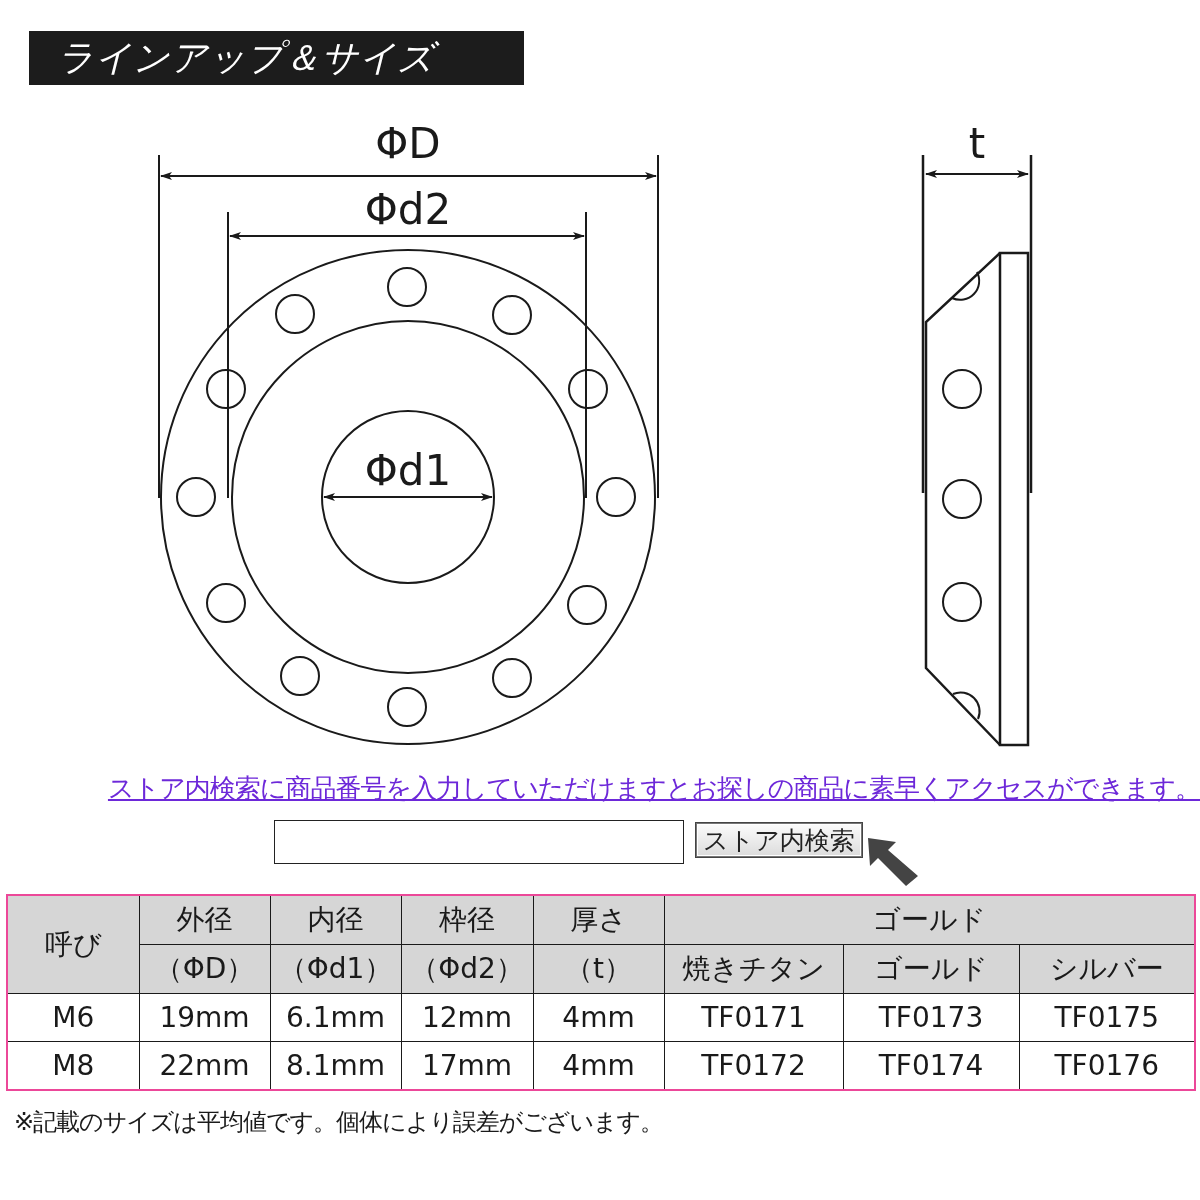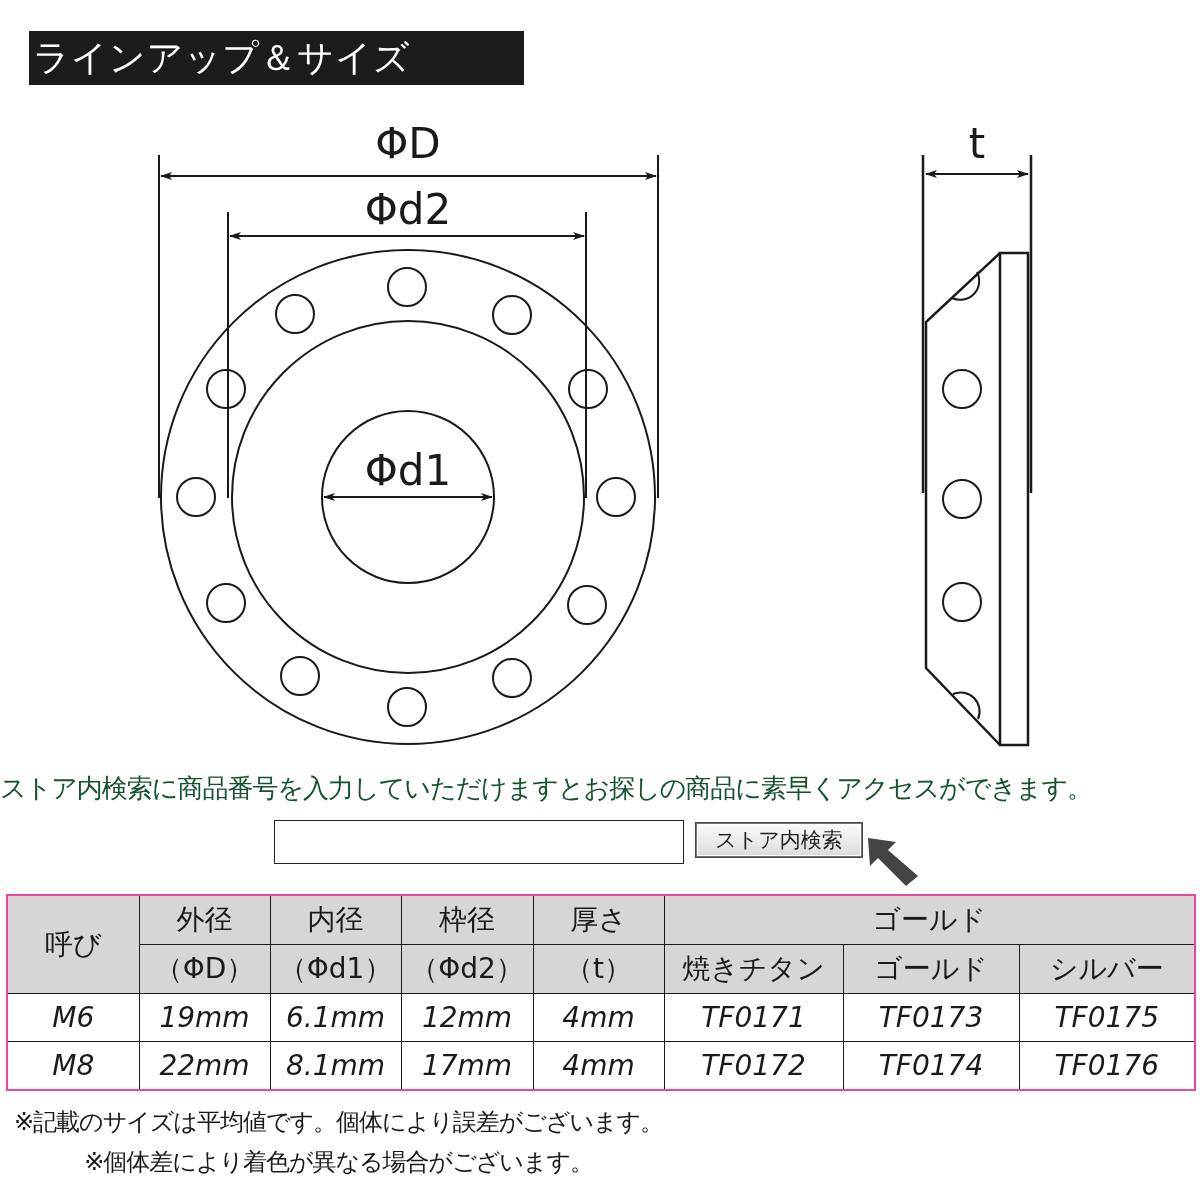--- a/index.html
+++ b/index.html
@@ -4,58 +4,60 @@
   <style>
     html, body { margin: 0; padding: 0; }
     body {
       width: 1200px; height: 1200px; position: relative; overflow: hidden;
       background: #ffffff; color: #1a1a1a;
       font-family: "DejaVu Sans", "Liberation Sans", sans-serif;
     }
     .title-bar {
       position: absolute; left: 29px; top: 31px; width: 495px; height: 54px;
       background: #1c1c1c; color: #ffffff;
-      font-size: 36px; line-height: 54px; padding-left: 4px; box-sizing: border-box;
+      font-size: 36px; line-height: 54px; padding-left: 28px; box-sizing: border-box;
       letter-spacing: 1px;
+      font-style: italic;
     }
     svg.drawing { position: absolute; left: 0; top: 0; }
     .dim-label { font-family: "DejaVu Sans", sans-serif; font-size: 42px; fill: #1a1a1a; }
     .hint {
-      position: absolute; left: 0; top: 768px; width: 1200px; text-align: left;
-      font-size: 26px; line-height: 40px; letter-spacing: -1px; color: #14532d;
+      position: absolute; left: 0; top: 768px; width: 1200px; text-align: right;
+      font-size: 26px; line-height: 40px; letter-spacing: -1px; color: #6d28d9;
       white-space: nowrap;
+      text-decoration: underline;
     }
     .search-input {
       position: absolute; left: 274px; top: 820px; width: 410px; height: 44px;
       border: 1px solid #222; box-sizing: border-box; background: #fff;
       font-size: 18px; padding: 0 8px; outline: none;
     }
     .search-button {
       position: absolute; left: 696px; top: 823px; width: 166px; height: 34px;
       border: 1px solid #777; box-sizing: border-box;
       background: linear-gradient(#fbfbfb, #dcdcdc);
       box-shadow: inset 0 0 0 1px #ffffff, 0 0 0 1px #444;
-      font-size: 21px; color: #222; font-family: "DejaVu Sans", sans-serif;
+      font-size: 25px; color: #222; font-family: "DejaVu Sans", sans-serif;
       cursor: pointer; padding: 0; letter-spacing: 0;
     }
     .pointer-arrow { position: absolute; left: 866px; top: 836px; }
     table.spec {
       position: absolute; left: 6px; top: 894px; width: 1188px;
       border-collapse: collapse; table-layout: fixed;
       font-size: 28px; color: #1a1a1a;
       border: 2px solid #ec4899;
     }
     table.spec th, table.spec td {
       border: 1px solid #1a1a1a; text-align: center; padding: 0; font-weight: normal;
     }
     table.spec th { background: #d6d6d6; height: 48px; }
-    table.spec td { background: #ffffff; height: 47px; font-style: italic; }
+    table.spec td { background: #ffffff; height: 47px; }
     .notes {
       position: absolute; left: 14px; top: 1102px; font-size: 24px; line-height: 40px;
-      color: #1a1a1a; letter-spacing: -1px; text-align: center;
+      color: #1a1a1a; letter-spacing: -1px;
     }
   </style>
 </head>
 <body>
 
 <div class="title-bar">ラインアップ＆サイズ</div>
 
 <svg class="drawing" width="1200" height="760" viewBox="0 0 1200 760" xmlns="http://www.w3.org/2000/svg">
   <defs>
     <marker id="arr" viewBox="0 0 12 8" refX="11" refY="4" markerWidth="12" markerHeight="8" orient="auto-start-reverse" markerUnits="userSpaceOnUse">
@@ -175,14 +177,13 @@
       <td>4mm</td>
       <td>TF0172</td>
       <td>TF0174</td>
       <td>TF0176</td>
     </tr>
   </tbody>
 </table>
 
 <div class="notes">
   <div>※記載のサイズは平均値です。個体により誤差がございます。</div>
-  <div>※個体差により着色が異なる場合がございます。</div>
 </div>
 
 </body></html>

